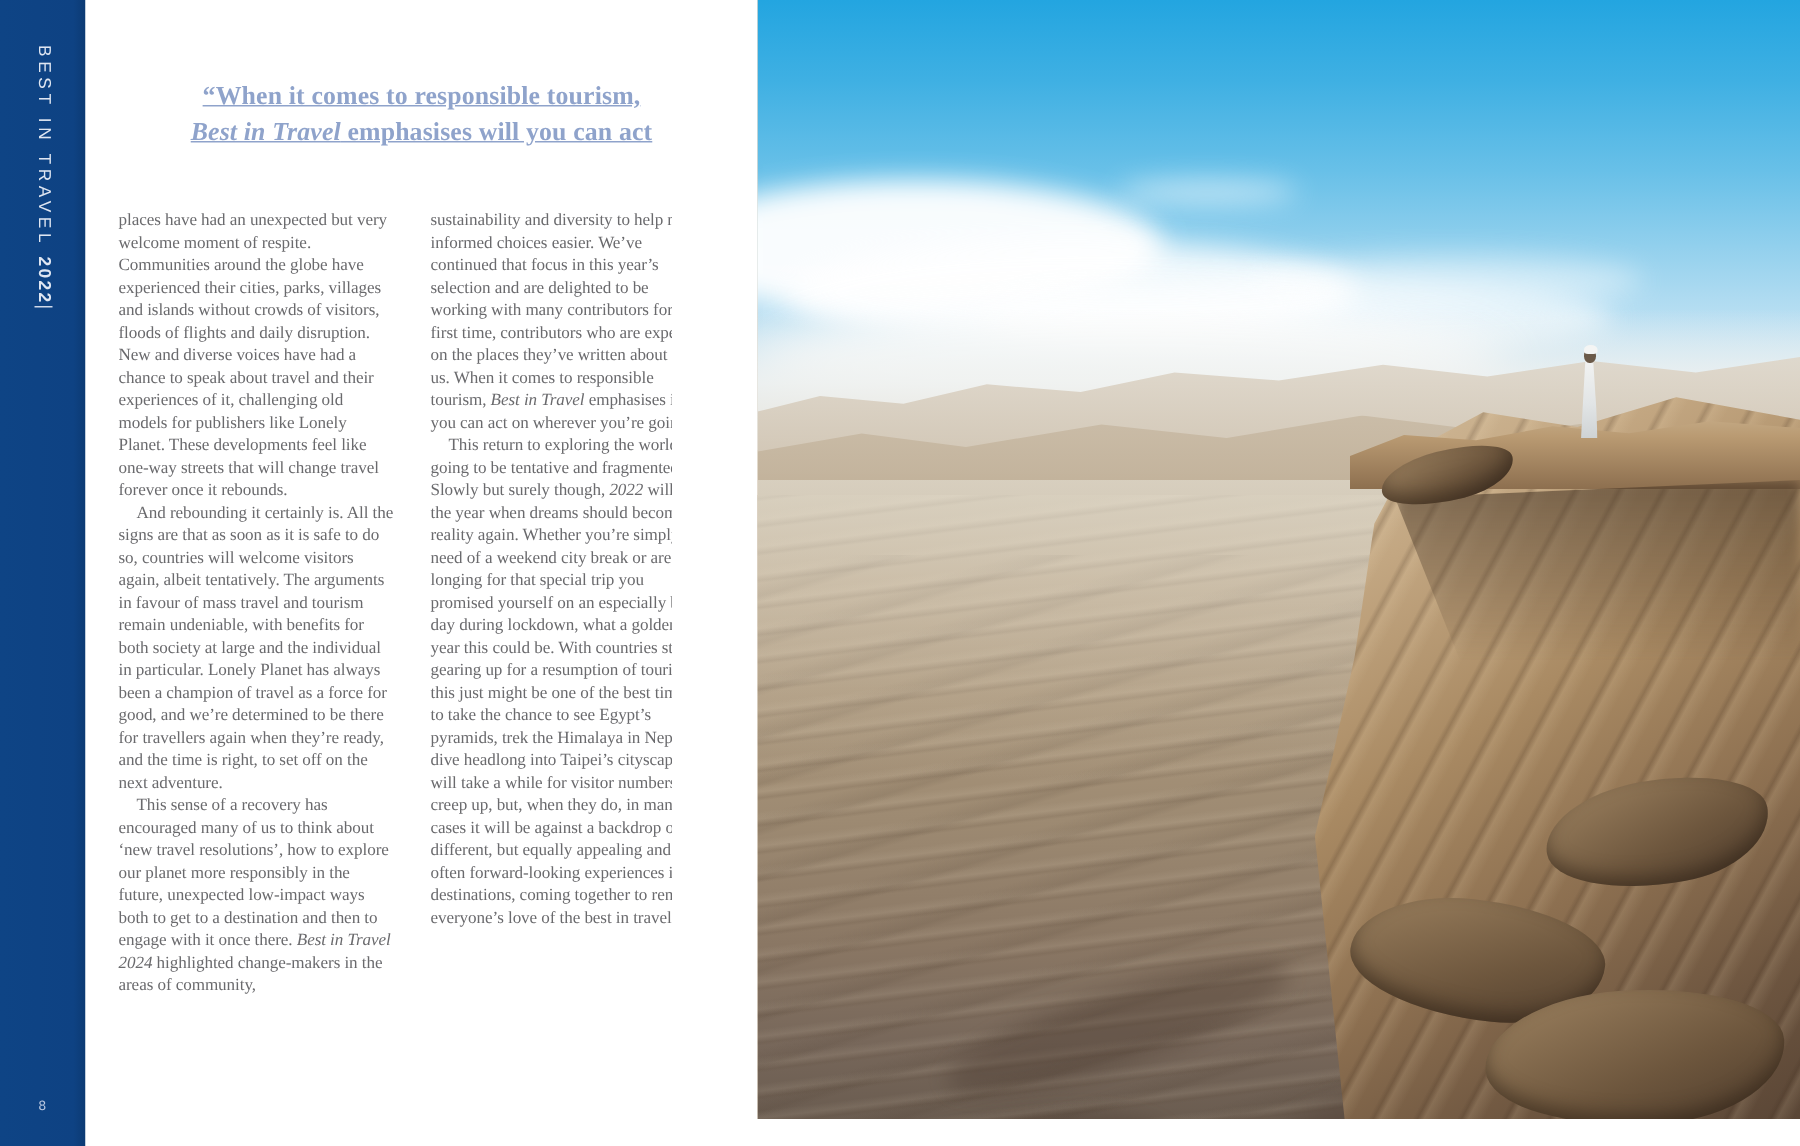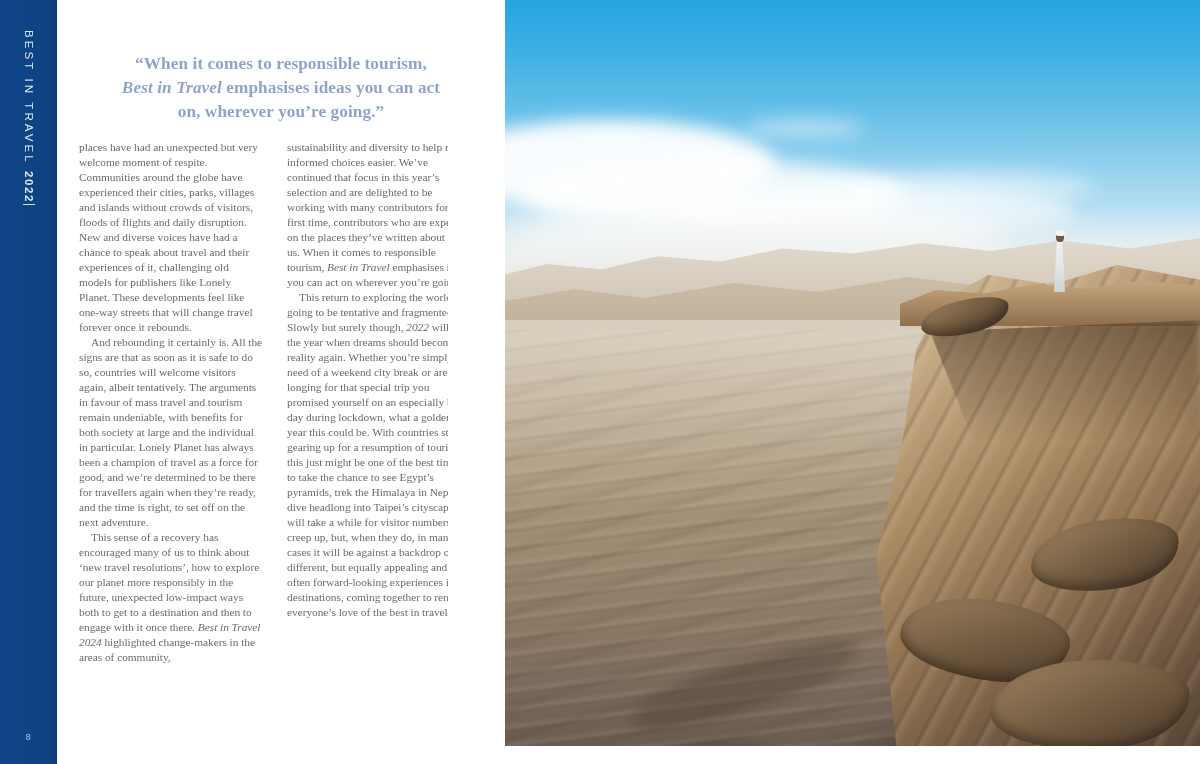--- a/index.html
+++ b/index.html
@@ -81,20 +81,21 @@
     left: 22px;
     top: 52px;
     width: 404px;
     text-align: center;
     color: #8fa3cb;
     font-family: "Liberation Serif", "DejaVu Serif", serif;
     font-weight: bold;
     font-size: 17.2px;
     line-height: 1.39;
     letter-spacing: 0.1px;
+    text-decoration: underline;
   }
   .pullquote em {
     font-style: italic;
   }
 
   .columns {
     position: absolute;
     left: 22px;
     top: 140px;
     width: 412px;
@@ -369,22 +370,21 @@
         <span>BEST IN TRAVEL</span><span>&nbsp;</span><span class="spine-year">2022</span>
       </div>
     </div>
     <div class="folio">8</div>
   </div>
 
   <div class="textpage">
 
     <div class="pullquote">
       <span>“When it comes to responsible tourism,</span><br>
-      <em>Best in Travel</em><span> emphasises ideas you can act</span><br>
-      <span>on, wherever you’re going.”</span>
+      <em>Best in Travel</em><span> emphasises will you can act</span><br>
     </div>
 
     <div class="columns">
 
       <div class="col">
         <p>places have had an unexpected but very welcome moment of respite. Communities around the globe have experienced their cities, parks, villages and islands without crowds of visitors, floods of flights and daily disruption. New and diverse voices have had a chance to speak about travel and their experiences of it, challenging old models for publishers like Lonely Planet. These developments feel like one-way streets that will change travel forever once it rebounds.</p>
         <p>And rebounding it certainly is. All the signs are that as soon as it is safe to do so, countries will welcome visitors again, albeit tentatively. The arguments in favour of mass travel and tourism remain undeniable, with benefits for both society at large and the individual in particular. Lonely Planet has always been a champion of travel as a force for good, and we’re determined to be there for travellers again when they’re ready, and the time is right, to set off on the next adventure.</p>
         <p><span>This sense of a recovery has encouraged many of us to think about ‘new travel resolutions’, how to explore our planet more responsibly in the future, unexpected low-impact ways both to get to a destination and then to engage with it once there. </span><em>Best in Travel 2024</em><span> highlighted change-makers in the areas of community,</span></p>
       </div>
 

